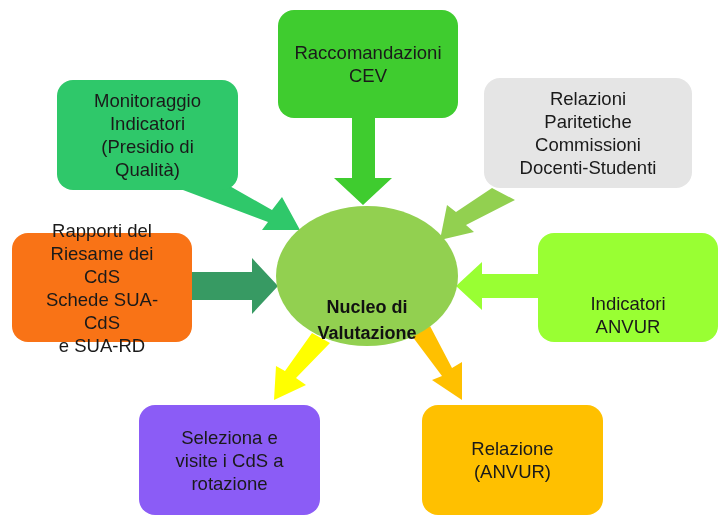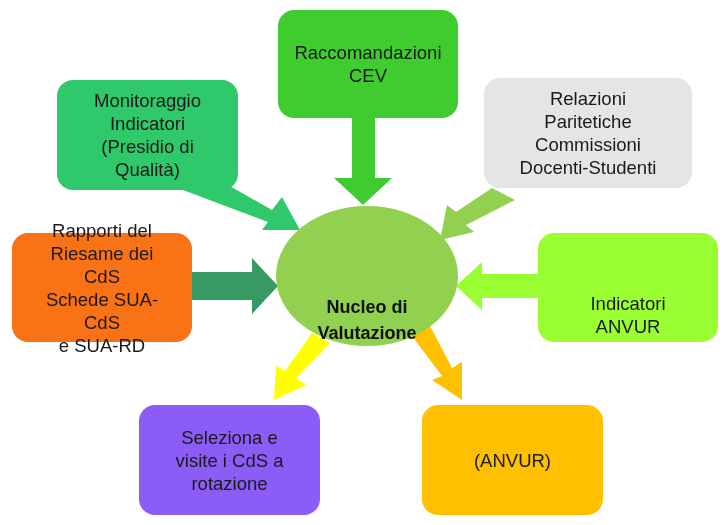--- a/index.html
+++ b/index.html
@@ -83,15 +83,16 @@
 <div class="box" style="left:139px; top:405px; width:181px; height:110px; background:#8b5cf6;">
   <div>
     <div>Seleziona e</div>
     <div>visite i CdS a</div>
     <div>rotazione</div>
   </div>
 </div>
 
 <div class="box" style="left:422px; top:405px; width:181px; height:110px; background:#ffc000;">
   <div>
+    <div>Relazione</div>
     <div>(ANVUR)</div>
   </div>
 </div>
 
 </body></html>

